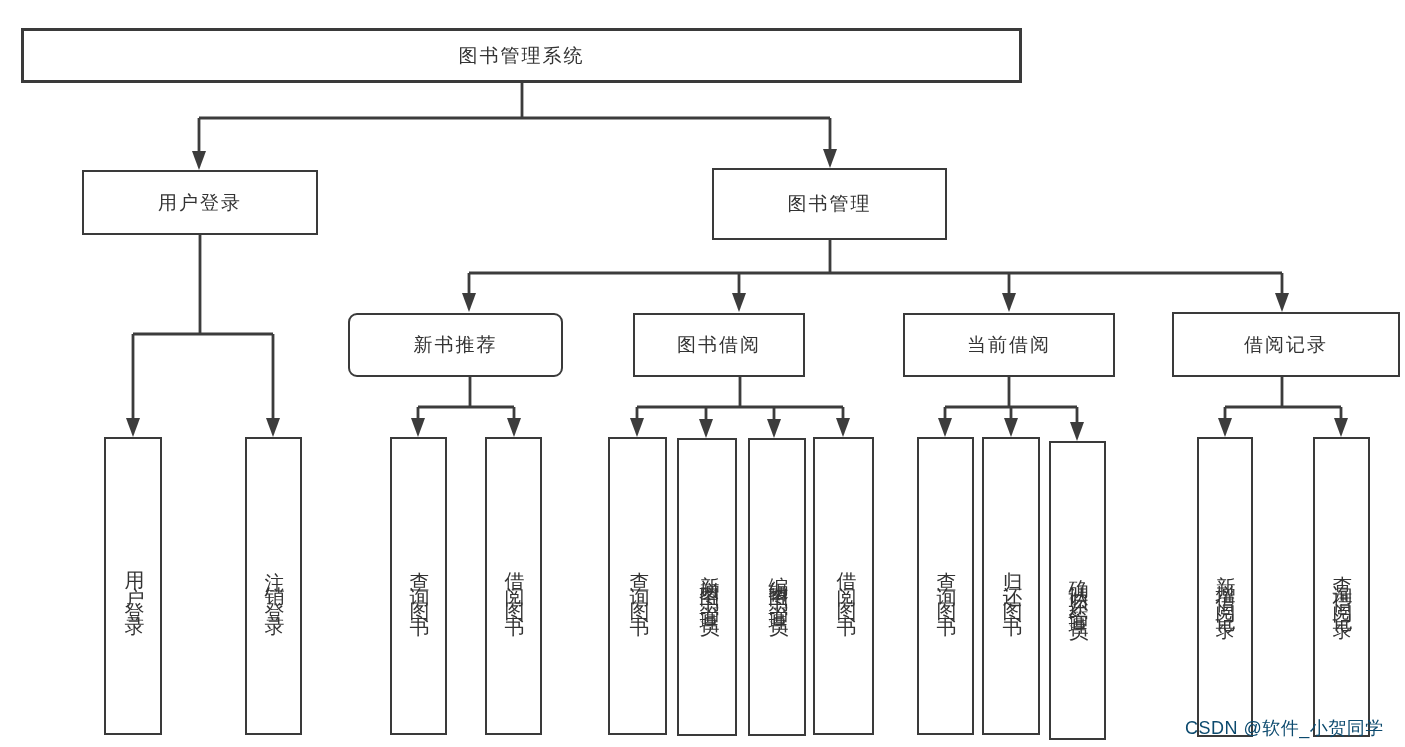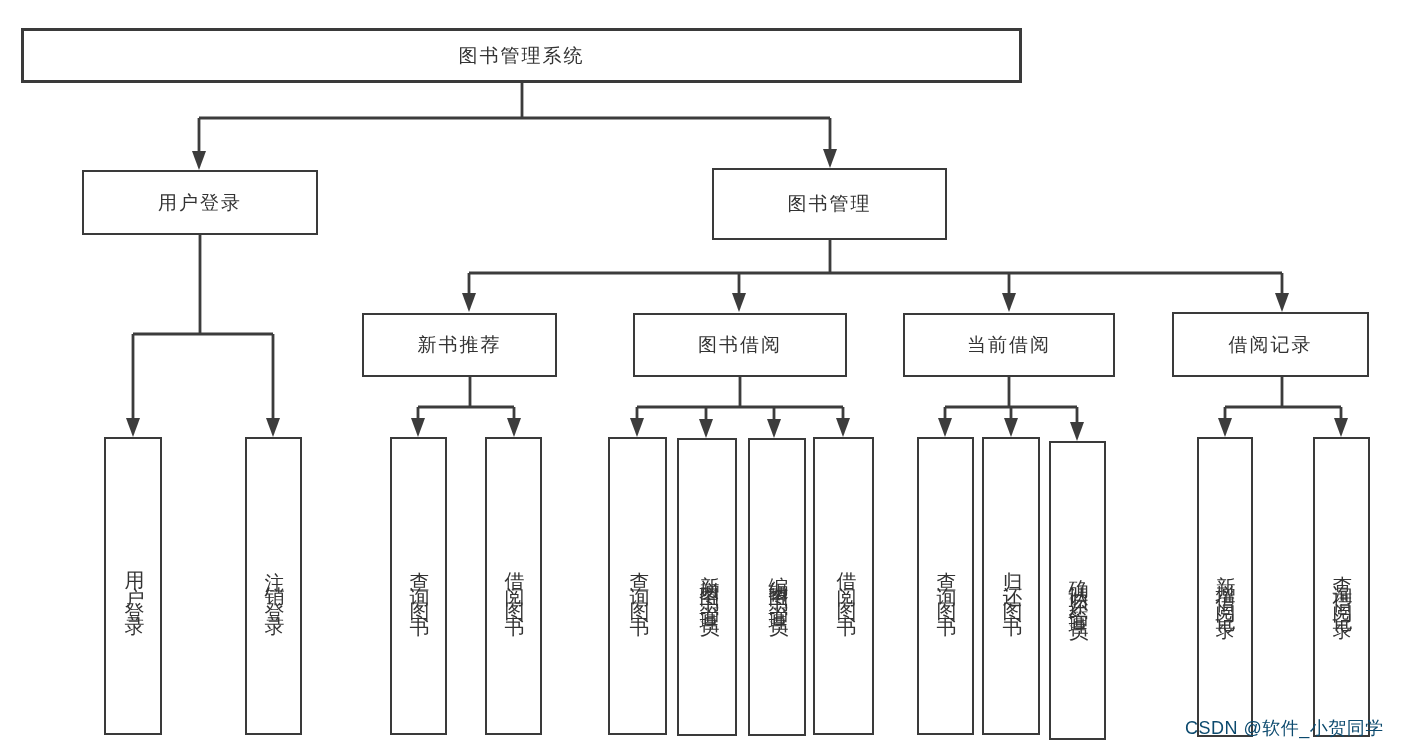--- a/index.html
+++ b/index.html
@@ -72,24 +72,24 @@
       <polygon points="1218,418 1232,418 1225,437"></polygon>
       <polygon points="1334,418 1348,418 1341,437"></polygon>
     </g>
   </svg>
 
   <div class="node h root" style="left:21px; top:28px; width:1001px; height:55px;">图书管理系统</div>
 
   <div class="node h" style="left:82px; top:170px; width:236px; height:65px;">用户登录</div>
   <div class="node h" style="left:712px; top:168px; width:235px; height:72px;">图书管理</div>
 
-  <div class="node h" style="left:362px; top:313px; width:195px; height:64px;">新书推荐</div>
-  <div class="node h" style="left:633px; top:313px; width:214px; height:64px;text-align:right;">图书借阅</div>
+  <div class="node h" style="left:348px; top:313px; width:215px; height:64px;border-radius:9px;">新书推荐</div>
+  <div class="node h" style="left:633px; top:313px; width:172px; height:64px;text-align:right;">图书借阅</div>
   <div class="node h" style="left:903px; top:313px; width:212px; height:64px;">当前借阅</div>
-  <div class="node h" style="left:1172px; top:312px; width:197px; height:65px;">借阅记录</div>
+  <div class="node h" style="left:1172px; top:312px; width:228px; height:65px;">借阅记录</div>
 
   <div class="node v ls4" style="left:104px; top:437px; width:58px; height:298px;">用户登录</div>
   <div class="node v ls4" style="left:245px; top:437px; width:57px; height:298px;">注销登录</div>
 
   <div class="node v ls4" style="left:390px; top:437px; width:57px; height:298px;">查询图书</div>
   <div class="node v ls4" style="left:485px; top:437px; width:57px; height:298px;">借阅图书</div>
 
   <div class="node v ls4" style="left:608px; top:437px; width:59px; height:298px;">查询图书</div>
   <div class="node v ls9" style="left:677px; top:438px; width:60px; height:298px;">新增图书（管理员）</div>
   <div class="node v ls9" style="left:748px; top:438px; width:58px; height:298px;">编辑图书（管理员）</div>

